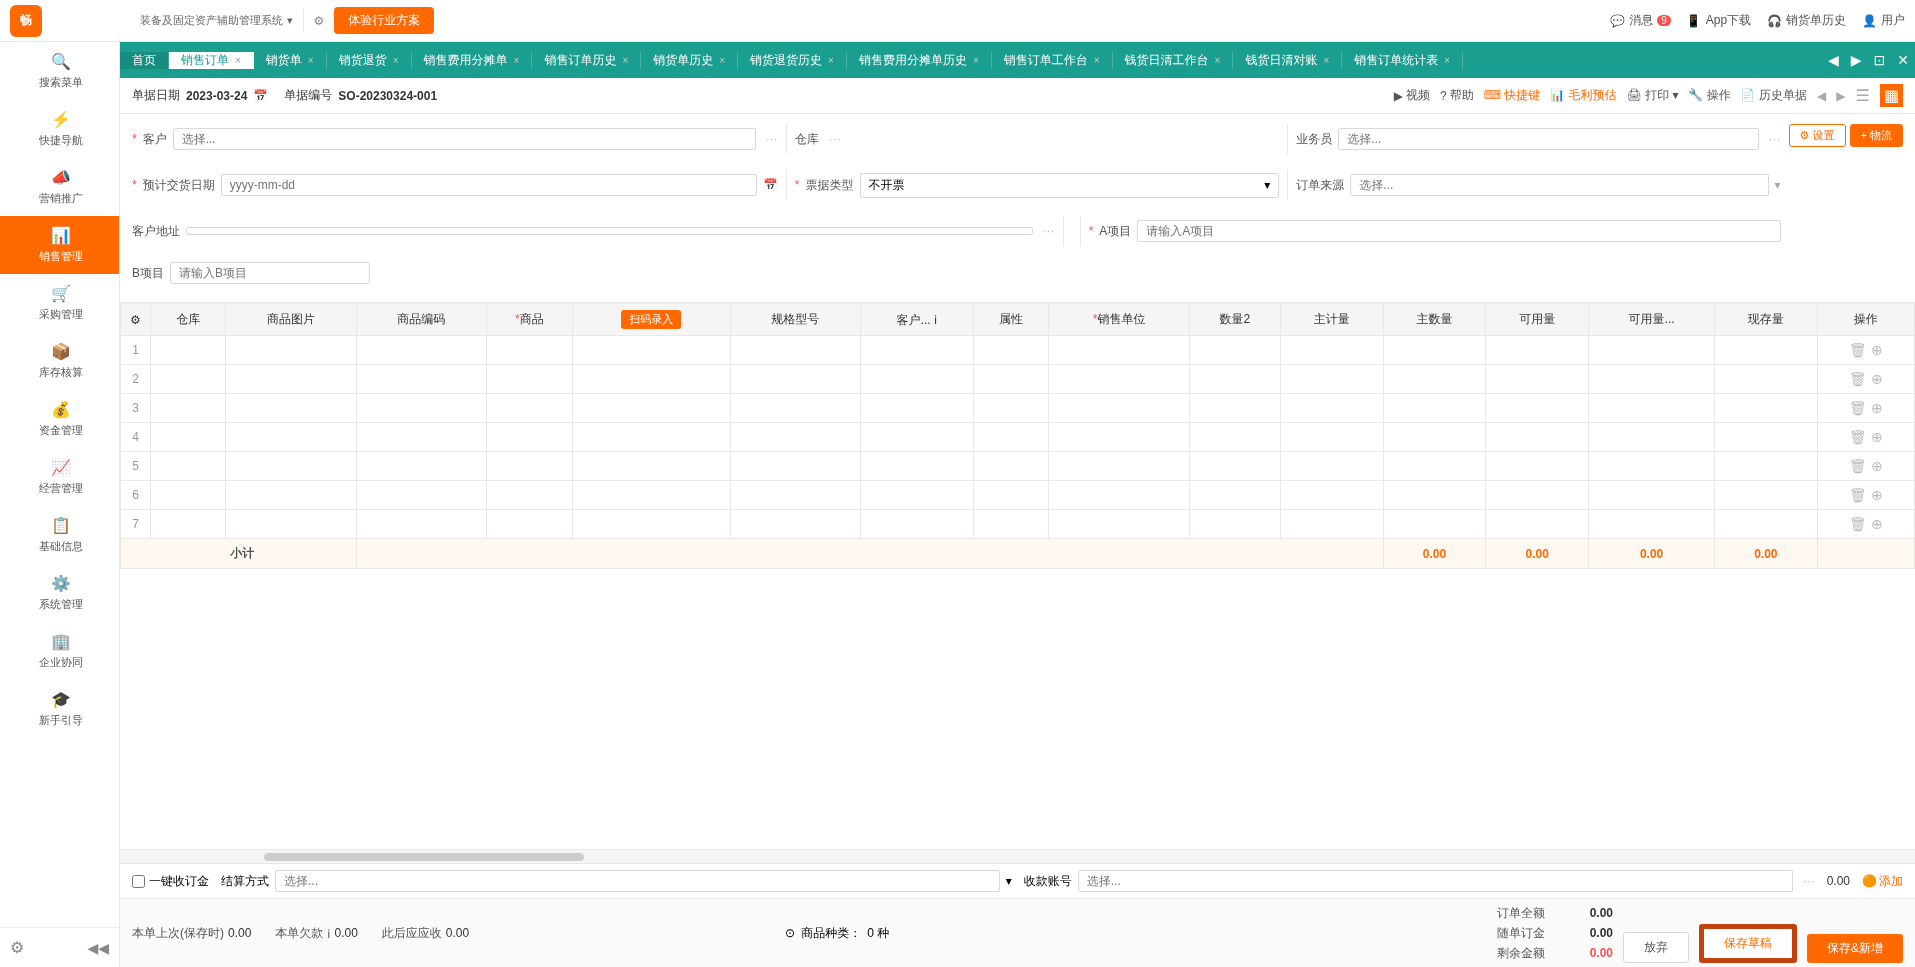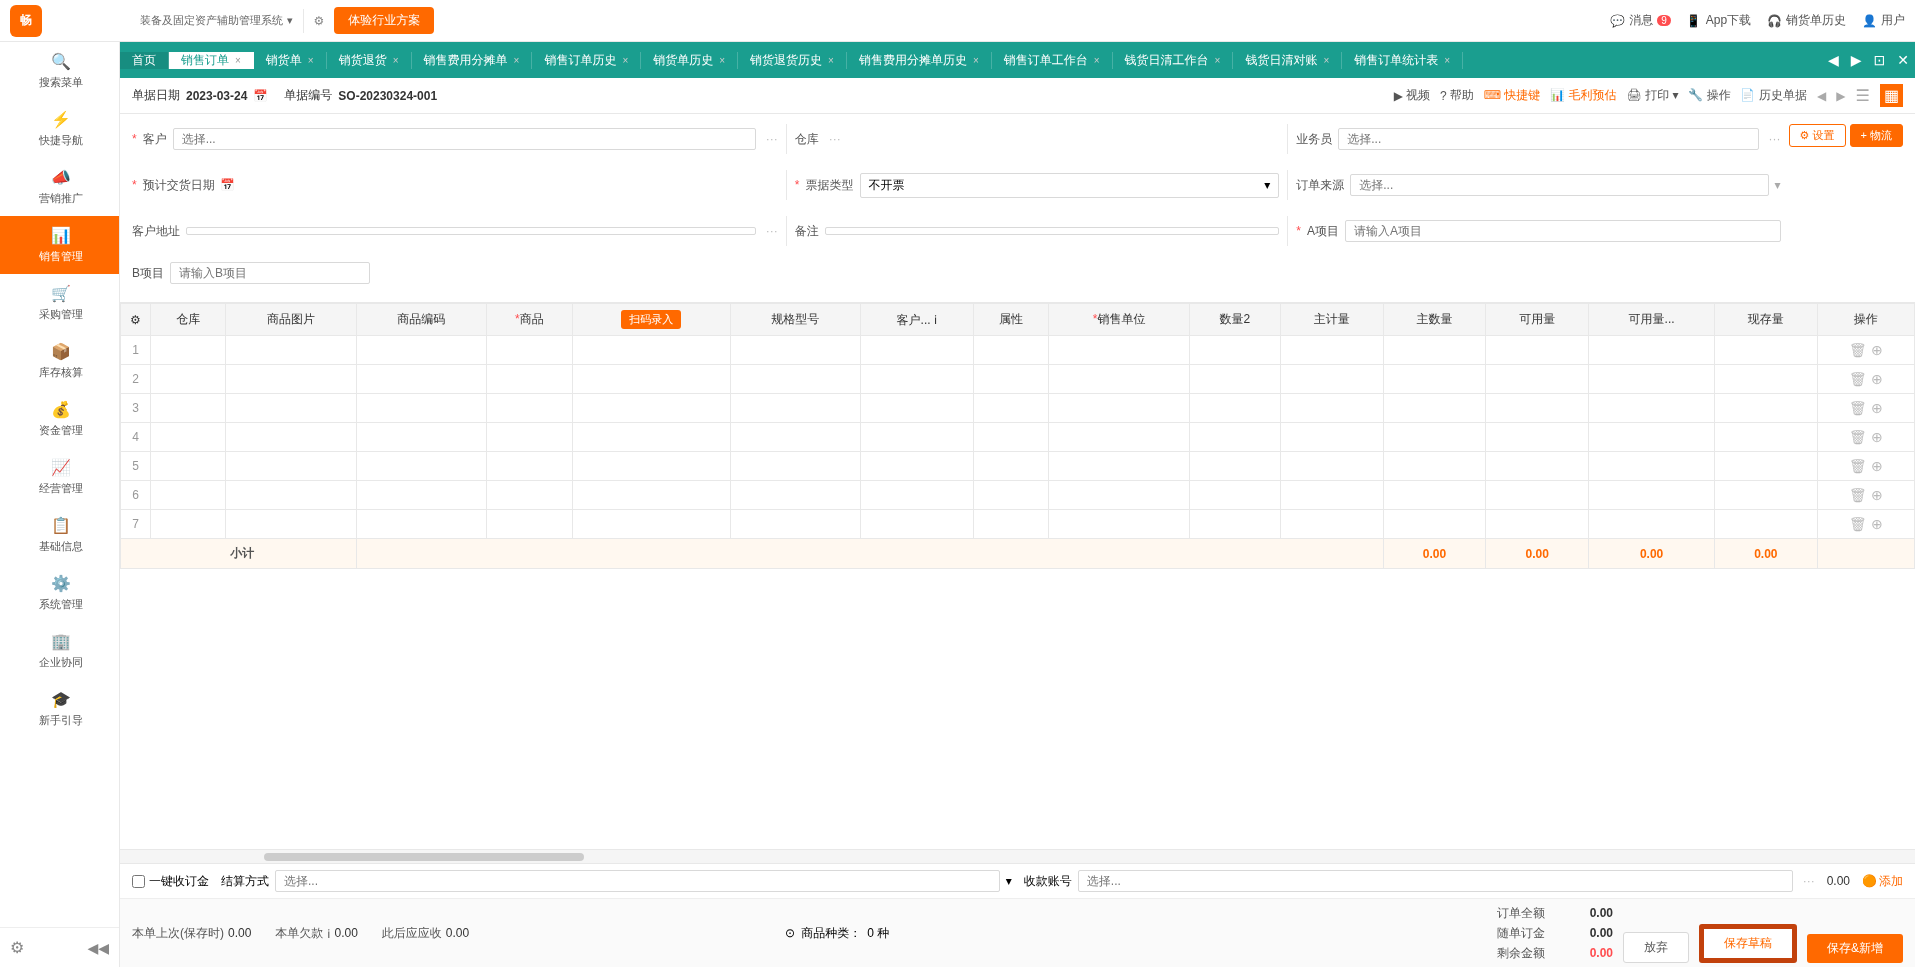--- a/index.html
+++ b/index.html
@@ -322,20 +322,21 @@
               <label>业务员</label>
               <input class="form-input placeholder" type="text" style="flex: 1 1 0%; color: rgb(187, 187, 187);" placeholder="选择...">
               <span class="more-btn">···</span>
             </div>
           </div>
 
           <div class="form-row">
             <div class="form-field" style="flex:2;">
               <span class="req">*</span>
               <label>预计交货日期</label>
+              <input class="form-input placeholder" type="text" style="flex: 1 1 0%; color: rgb(187, 187, 187);" placeholder="yyyy-mm-dd">
               <span style="color:#aaa;">📅</span>
             </div>
             <div class="divider-v"></div>
             <div class="form-field" style="flex:1.5;">
               <span class="req">*</span>
               <label>票据类型</label>
               <div class="select-input">
                 <span>不开票</span>
                 <span>▾</span>
               </div>
@@ -348,24 +349,20 @@
             </div>
           </div>
 
           <div class="form-row">
             <div class="form-field" style="flex:2;">
               <label>客户地址</label>
               <div class="form-input" style="flex:1;"></div>
               <span class="more-btn">···</span>
             </div>
             <div class="divider-v"></div>
-            <div class="form-field" style="flex:1.5;">
-              <label>备注</label>
-              <div class="form-input" style="flex:1;"></div>
-            </div>
             <div class="divider-v"></div>
             <div class="form-field" style="flex:1.5;">
               <span class="req">*</span>
               <label>A项目</label>
               <input class="form-input placeholder" type="text" style="flex: 1 1 0%; color: rgb(187, 187, 187);" placeholder="请输入A项目">
             </div>
           </div>
 
           <div class="form-row">
             <div class="form-field">

